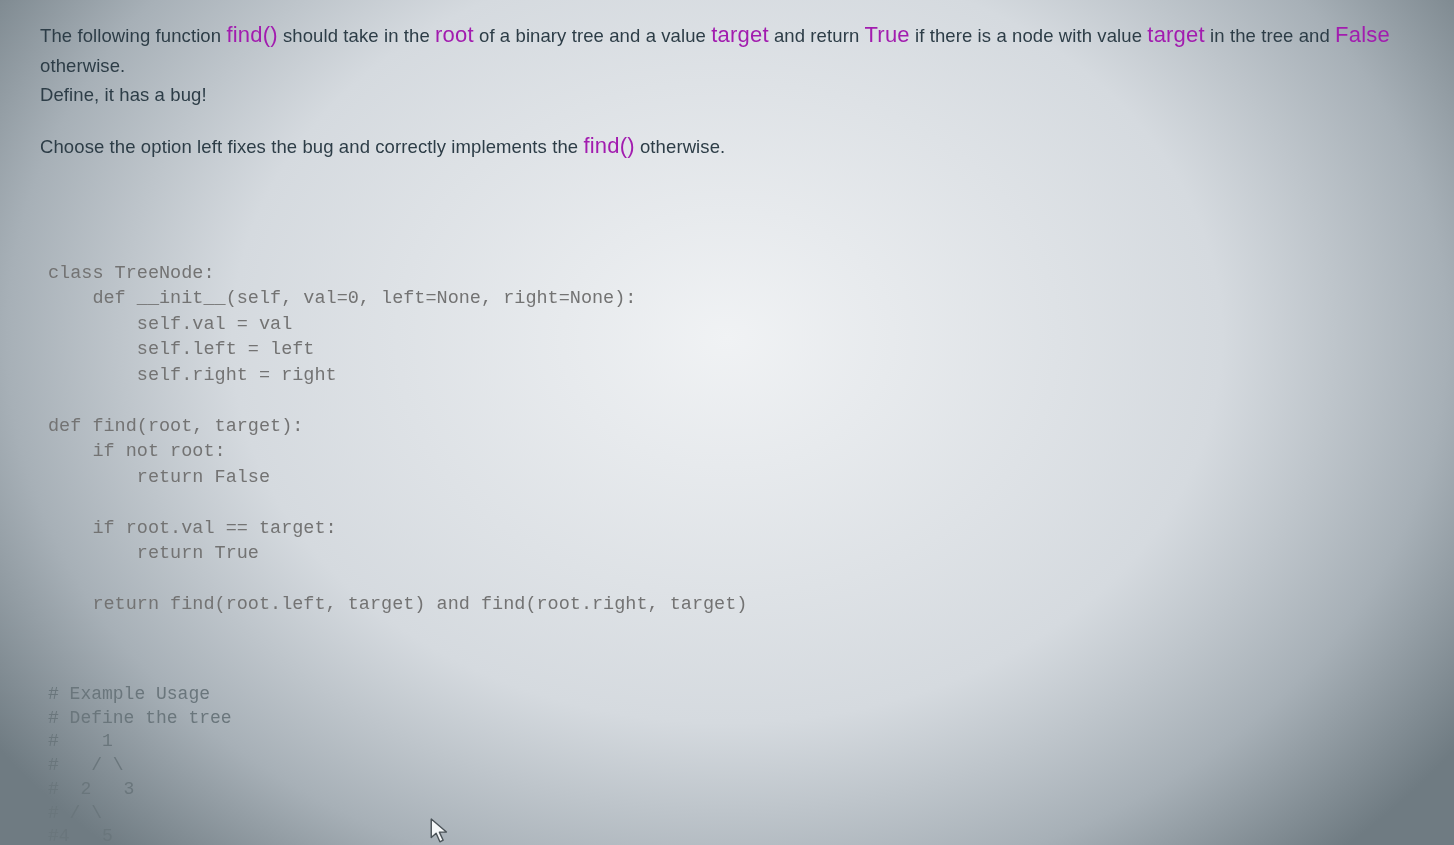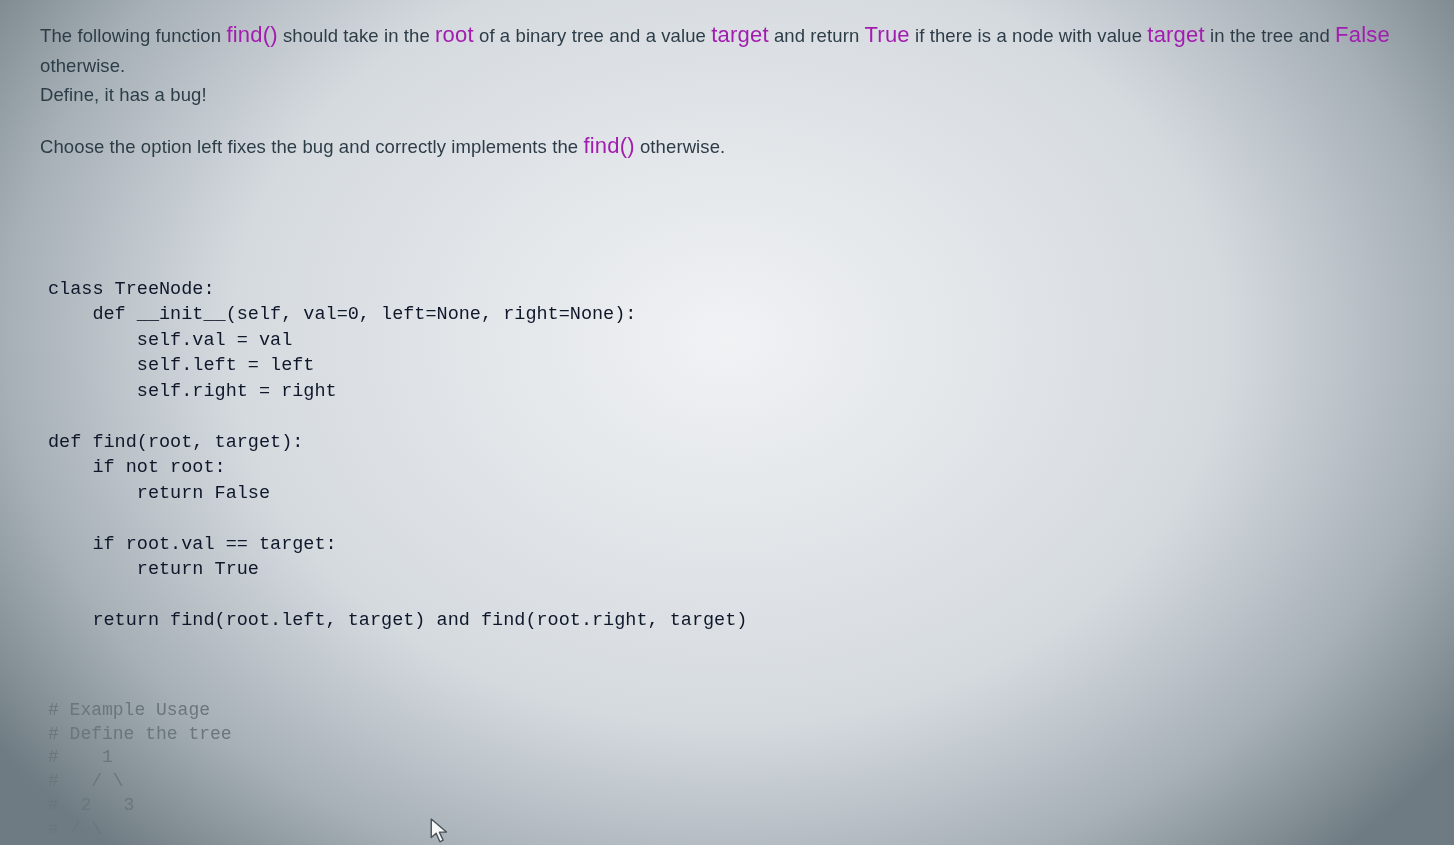--- a/index.html
+++ b/index.html
@@ -32,21 +32,21 @@
   }
   .code-block {
     margin-top: 46px;
     margin-left: 8px;
     font-family: "Consolas", "Menlo", "Courier New", monospace;
     font-size: 18.5px;
     line-height: 1.38;
     color: #566168;
     white-space: pre;
   }
-  .code-upper { color: #0f172a; margin-top: 16px; }
+  .code-upper { color: #737373; }
   .code-lower {
     margin-top: 14px;
     font-size: 18px;
     line-height: 1.32;
     color: #6a767c;
   }
   .cursor {
     position: absolute;
     left: 430px;
     top: 818px;

